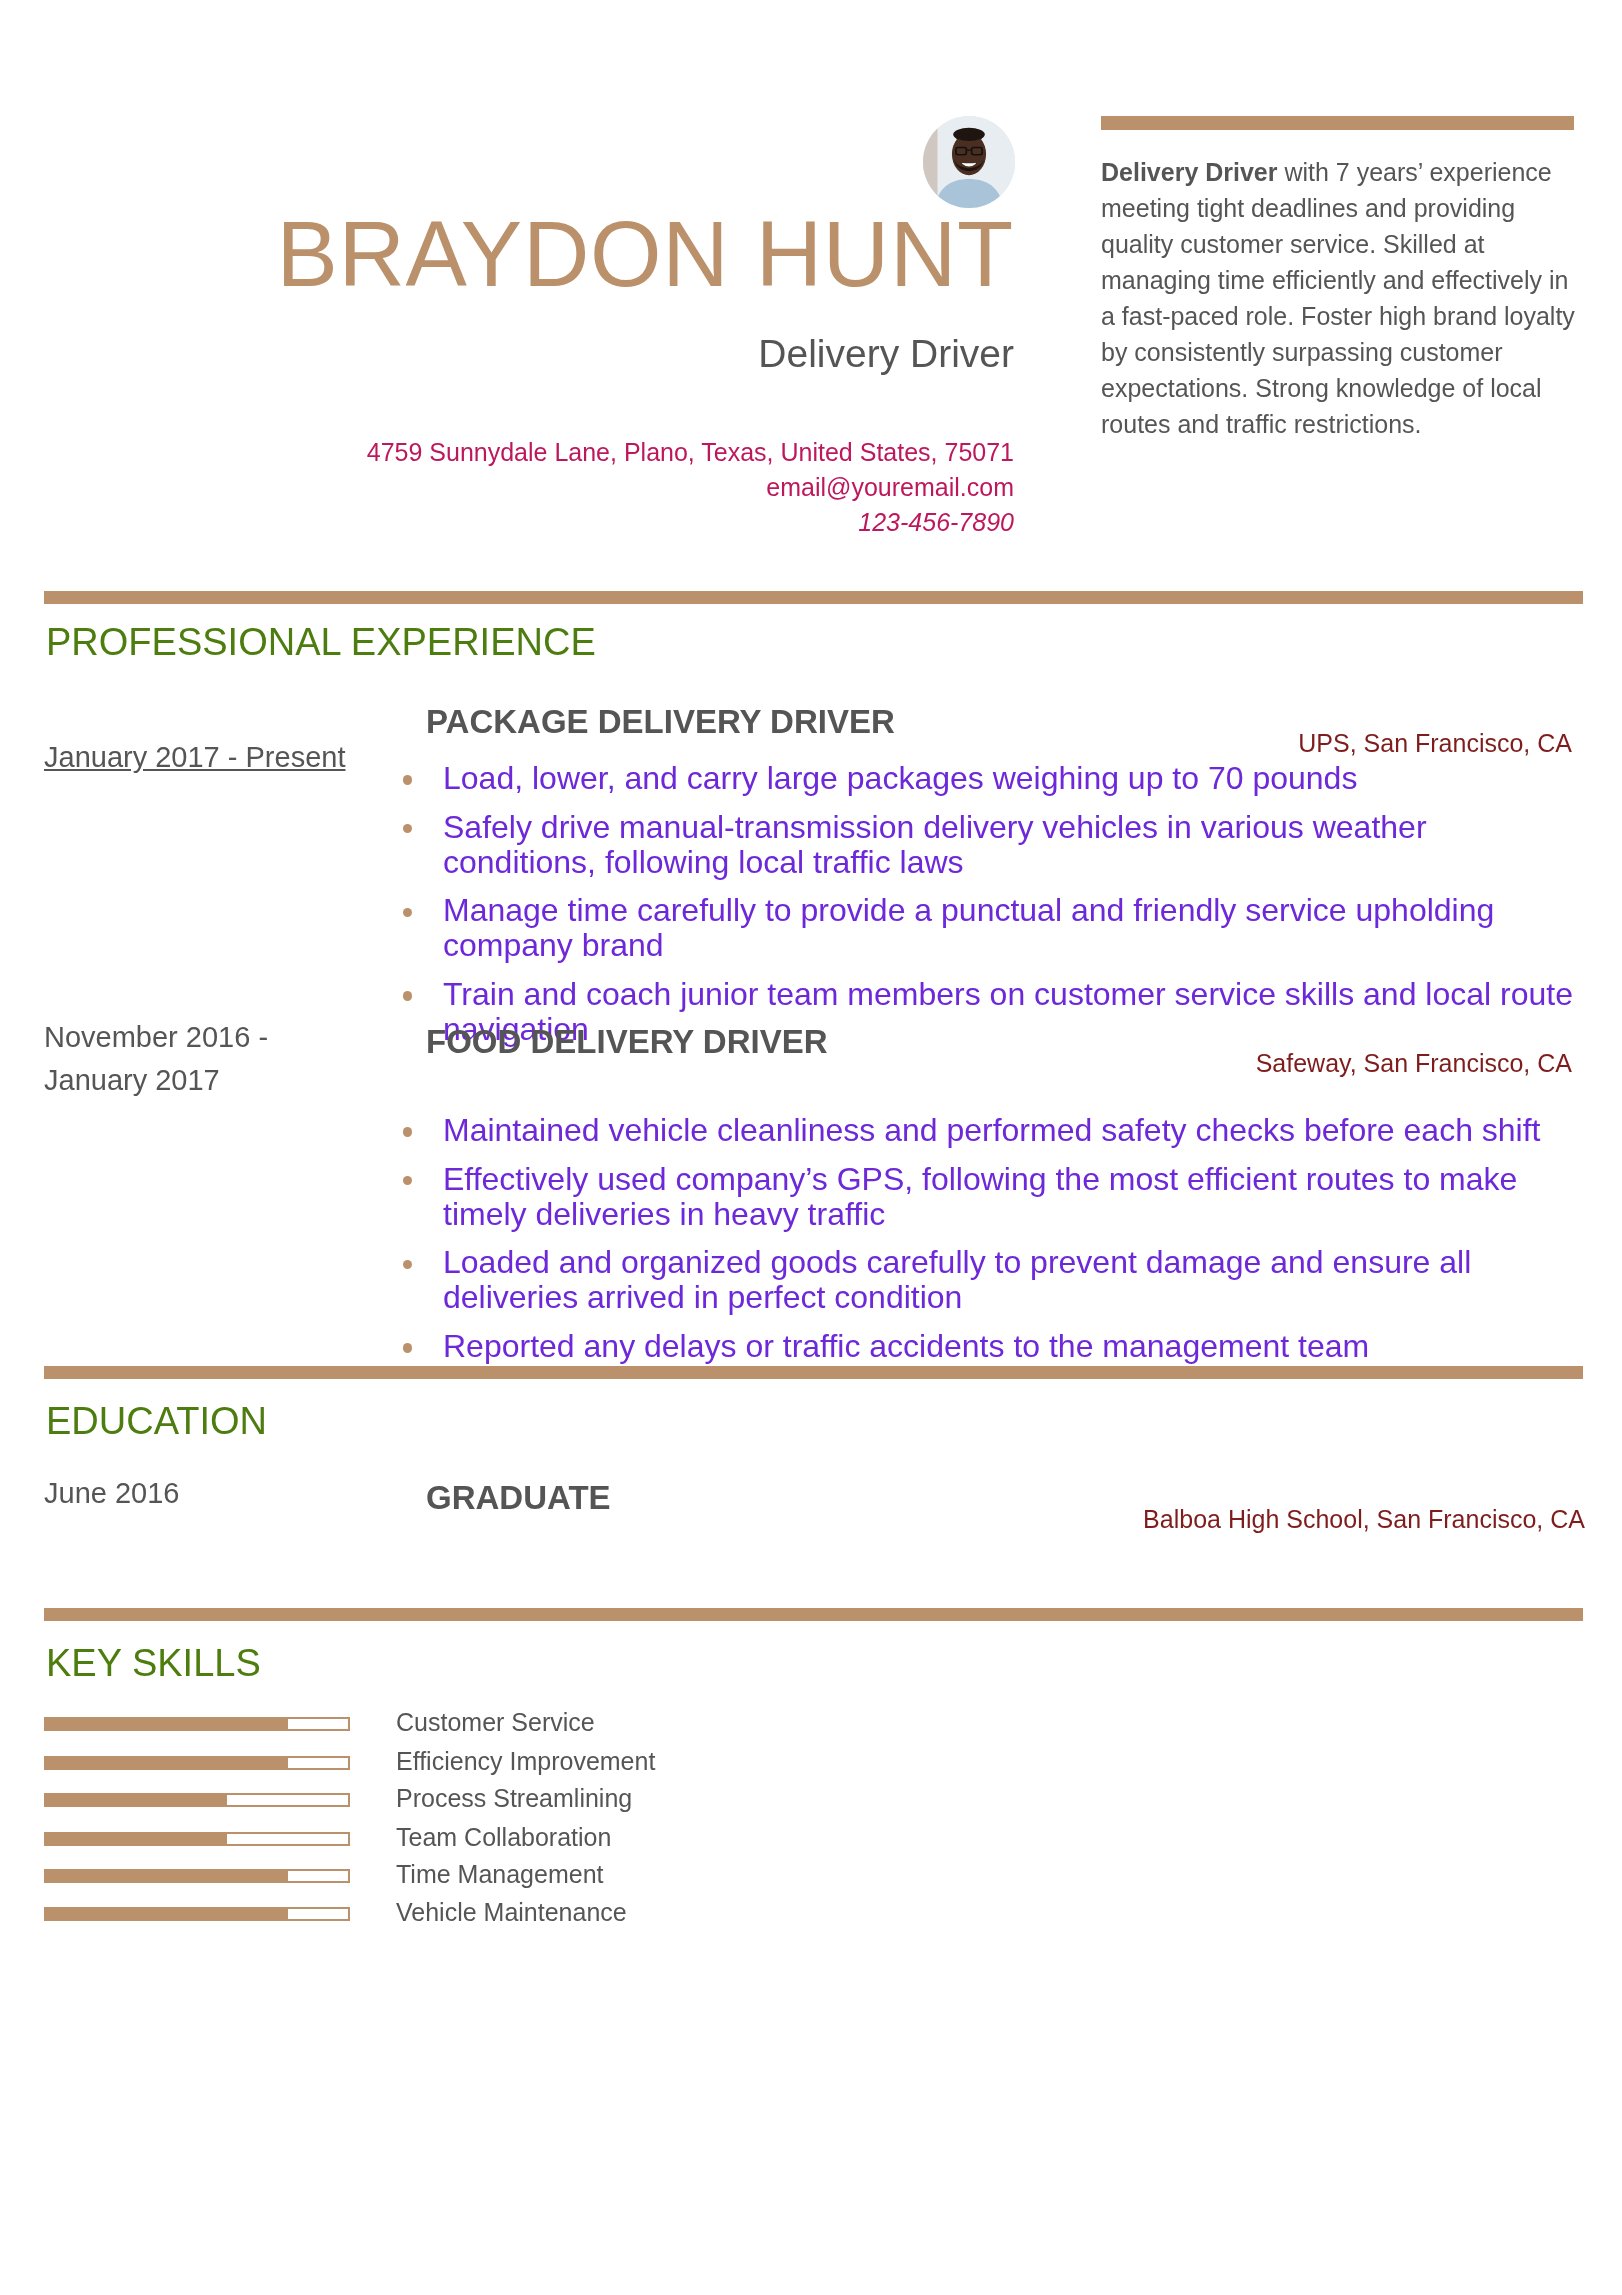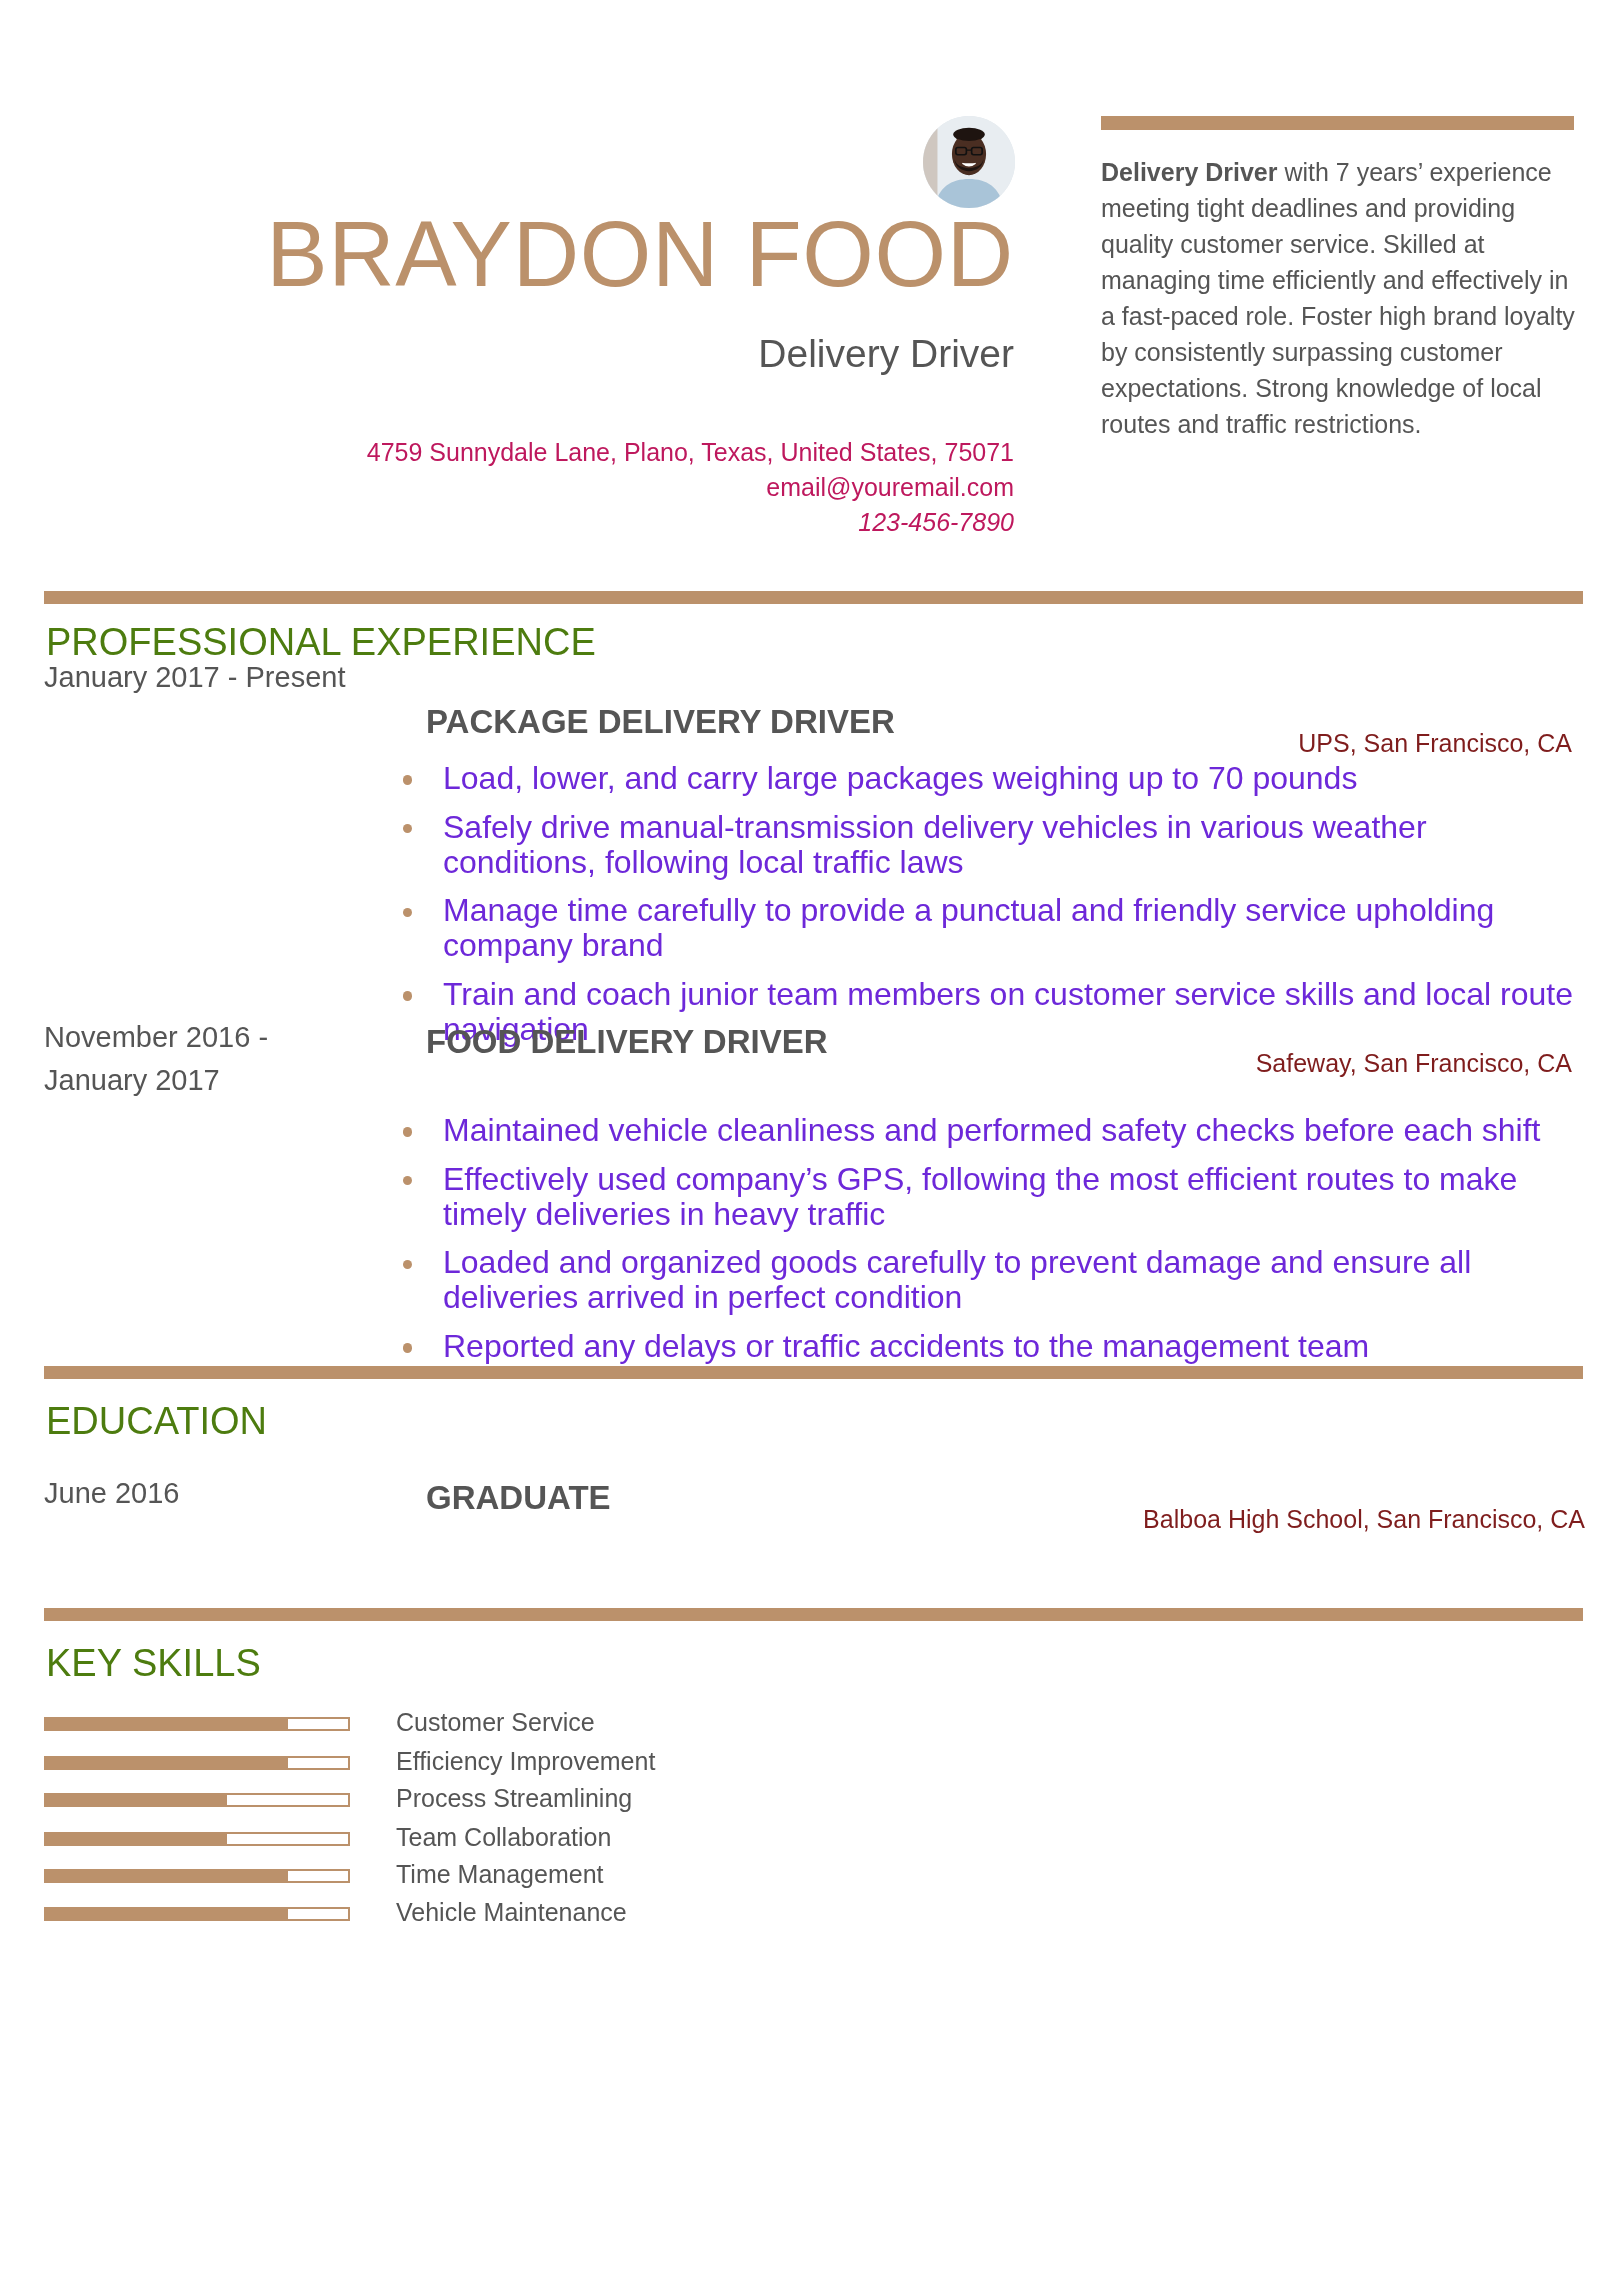--- a/index.html
+++ b/index.html
@@ -51,35 +51,35 @@
     <ellipse cx="70" cy="58" rx="26" ry="32" fill="#4a2e22"></ellipse>
     <ellipse cx="70" cy="28" rx="24" ry="10" fill="#1e1410"></ellipse>
     <path d="M48 66 C50 90 90 90 92 66 C88 84 52 84 48 66 Z" fill="#1e1410"></path>
     <rect x="50" y="48" width="16" height="11" rx="3" fill="none" stroke="#111" stroke-width="2.5"></rect>
     <rect x="74" y="48" width="16" height="11" rx="3" fill="none" stroke="#111" stroke-width="2.5"></rect>
     <line x1="66" y1="52" x2="74" y2="52" stroke="#111" stroke-width="2"></line>
     <path d="M60 72 Q70 80 80 72" fill="#fff" stroke="#fff" stroke-width="2"></path>
   </svg>
 </div>
 
-<div class="abs name">BRAYDON FOOD</div>
+<div class="abs name">BRAYDON HUNT</div>
 <div class="abs job-title">Delivery Driver</div>
 <div class="abs contact addr">4759 Sunnydale Lane, Plano, Texas, United States, 75071</div>
 <div class="abs contact email">email@youremail.com</div>
 <div class="abs contact phone">123-456-7890</div>
 
 <div class="abs summary-bar"></div>
 <div class="abs summary">
   <b>Delivery Driver</b><span> with 7 years’ experience meeting tight  deadlines and providing quality customer service. Skilled at managing  time efficiently and effectively in a fast-paced role. Foster high brand  loyalty by consistently surpassing customer expectations. Strong  knowledge of local routes and traffic restrictions.</span>
 </div>
 
 <div class="abs divider" style="top:591px;"></div>
 <div class="abs section-title" style="top:623px;">PROFESSIONAL EXPERIENCE</div>
 
-<div class="abs date" style="top:656px;">January 2017 - Present</div>
+<div class="abs date" style="top:736px;text-decoration:underline;">January 2017 - Present</div>
 <div class="abs role" style="top:705px;">PACKAGE DELIVERY DRIVER</div>
 <div class="abs company" style="top:703px;">UPS, San Francisco, CA</div>
 <ul class="abs bullets" style="top:761px;">
   <li><span class="dot"></span><span>Load, lower, and carry large packages weighing up to 70 pounds</span></li>
   <li><span class="dot"></span><span>Safely drive manual-transmission delivery vehicles in various weather conditions, following local traffic laws</span></li>
   <li><span class="dot"></span><span>Manage time carefully to provide a punctual and friendly service upholding company brand</span></li>
   <li><span class="dot"></span><span>Train and coach junior team members on customer service skills and local route navigation</span></li>
 </ul>
 
 <div class="abs date" style="top:1016px;">

